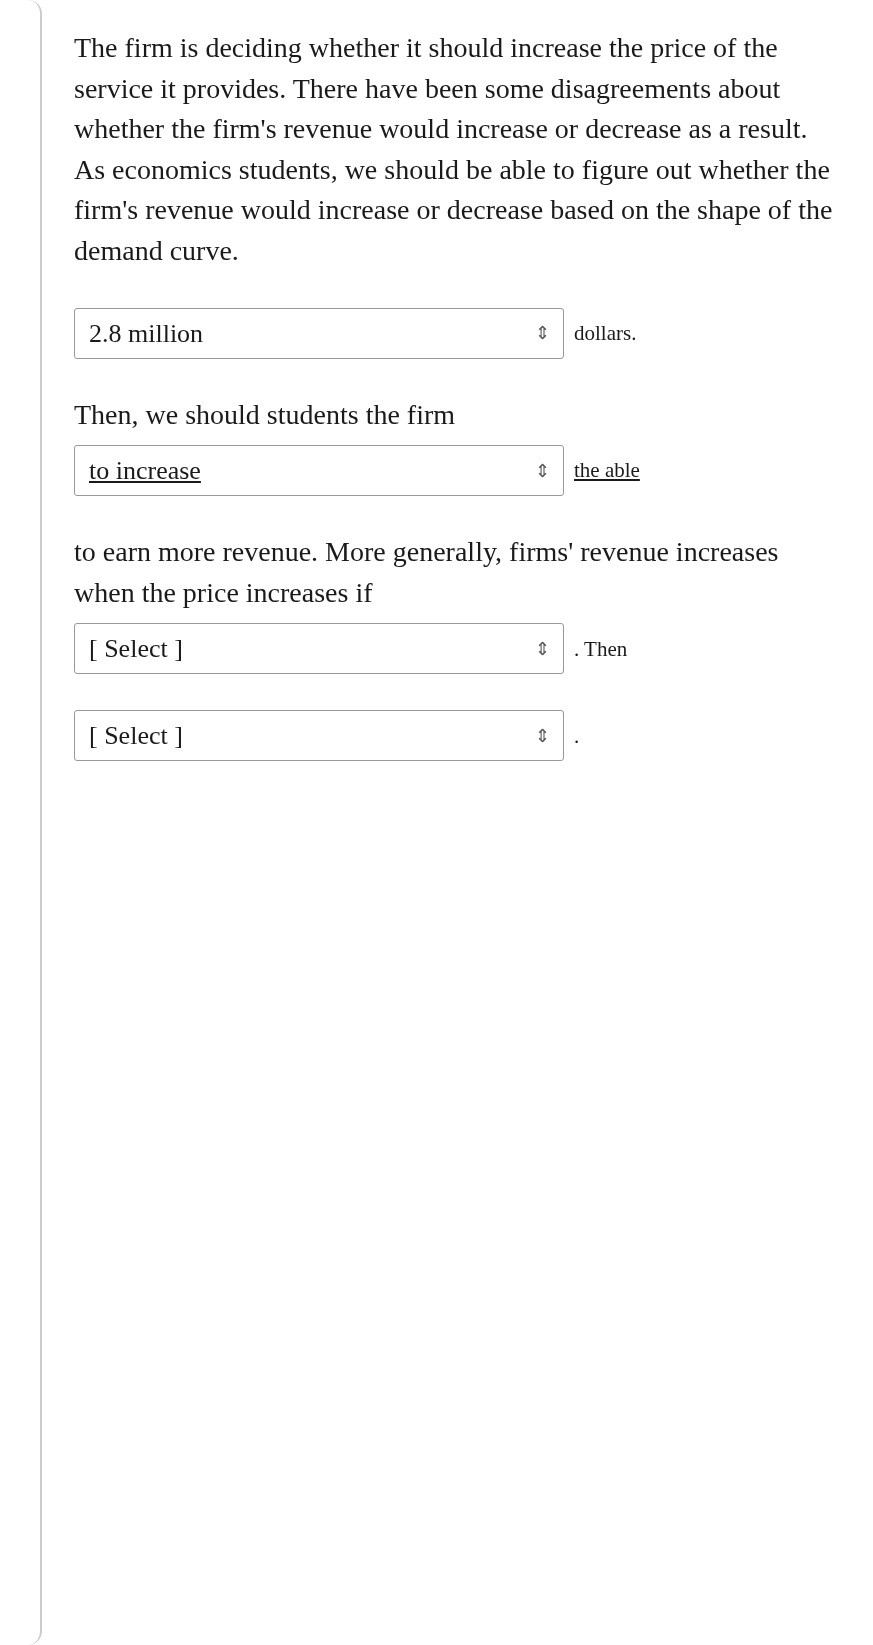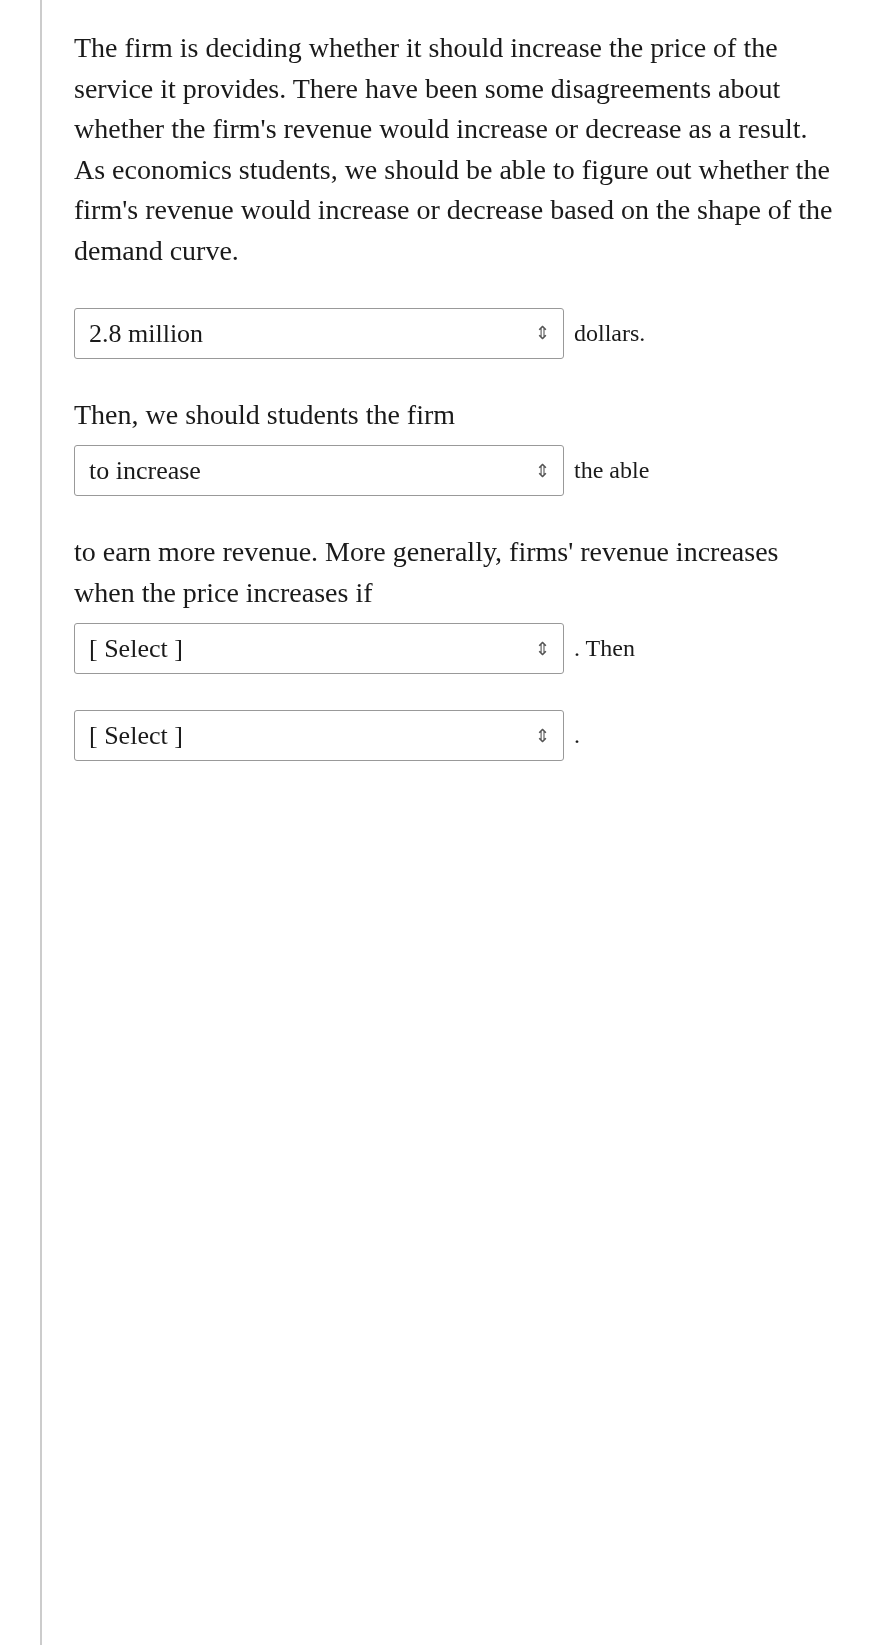--- a/index.html
+++ b/index.html
@@ -1,18 +1,19 @@
 <!DOCTYPE html>
 <html><head>
   <meta charset="utf-8">
   <style>
     * {
       box-sizing: border-box;
       margin: 0;
       padding: 0;
+      border-radius: 14px;
     }
 
     body {
       background-color: #ffffff;
       font-family: Georgia, 'Times New Roman', serif;
       font-size: 28px;
       line-height: 1.45;
       color: #1a1a1a;
       width: 873px;
       min-height: 1645px;
@@ -72,21 +73,21 @@
       position: absolute;
       right: 14px;
       top: 50%;
       transform: translateY(-50%);
       pointer-events: none;
       font-size: 18px;
       color: #555555;
     }
 
     .after-text {
-      font-size: 24px;
+      font-size: 21px;
       color: #1a1a1a;
       white-space: nowrap;
     }
   </style>
 </head>
 <body>
 
 <div class="page-container">
   <div class="left-border"></div>
 
@@ -106,21 +107,21 @@
             <option>4.0 million</option>
           </select>
           <span class="dropdown-arrow">⇕</span>
         </div>
         <span class="after-text">dollars.</span>
       </div>
     </div>
 
     <div class="paragraph">
       <p>Then, we should students the firm</p>
-      <div class="dropdown-row" style="margin-top: 10px;">
+      <div class="dropdown-row" style="margin-top: 10px; text-decoration: underline;">
         <div class="dropdown-wrapper">
           <select class="dropdown-select">
             <option>to increase</option>
             <option>to decrease</option>
             <option>not to change</option>
           </select>
           <span class="dropdown-arrow">⇕</span>
         </div>
         <span class="after-text">the able</span>
       </div>

